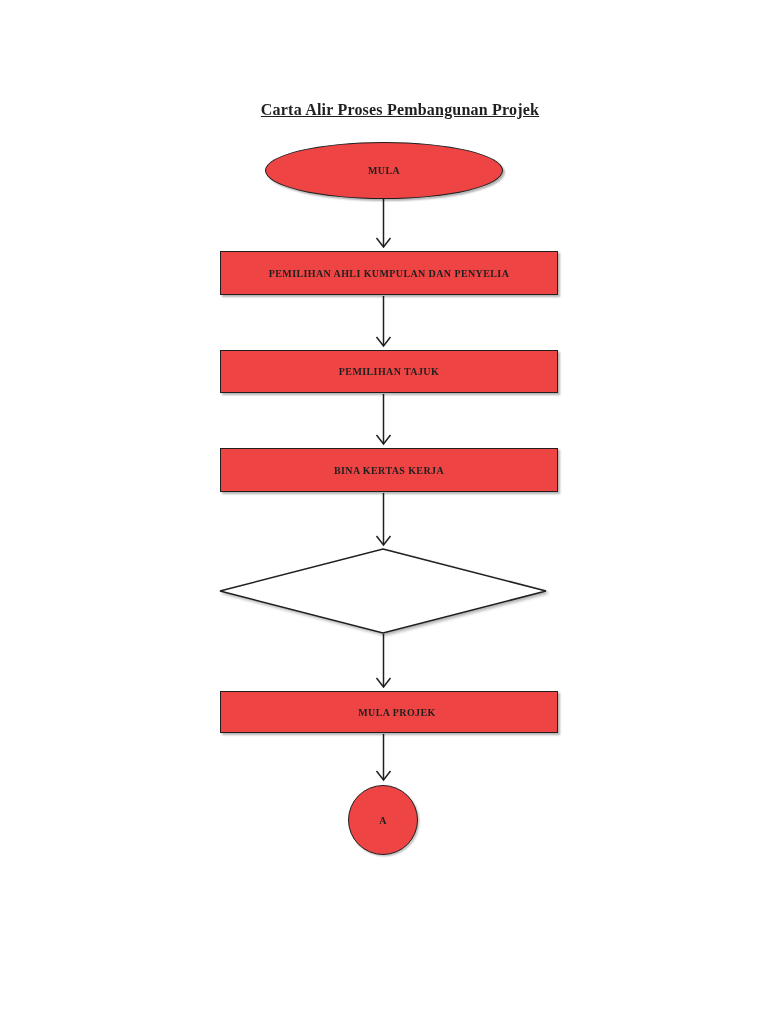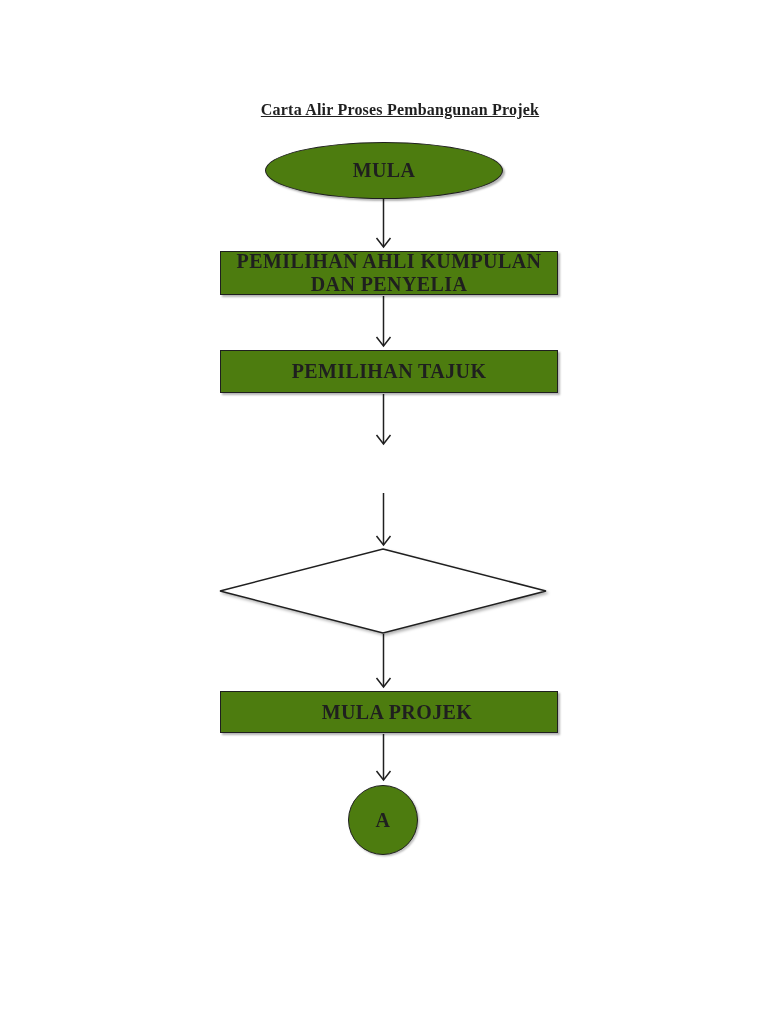--- a/index.html
+++ b/index.html
@@ -33,27 +33,27 @@
     position: absolute;
     left: 0;
     top: 0;
     width: 768px;
     height: 1024px;
     pointer-events: none;
   }
   .node {
     position: absolute;
     box-sizing: border-box;
-    background: #4d7c0f;
+    background: #ef4444;
     border: 1.5px solid #1f1f1f;
     display: flex;
     align-items: center;
     justify-content: center;
     text-align: center;
-    font-size: 20px;
+    font-size: 10px;
     font-weight: bold;
     letter-spacing: 0.4px;
     box-shadow: 2px 2px 2px rgba(0,0,0,0.3);
   }
   .node-ellipse {
     left: 265px; top: 142px;
     width: 238px; height: 57px;
     border-radius: 50%;
   }
   .node-rect-1 { left: 220px; top: 251px; width: 338px; height: 44px; }
@@ -135,20 +135,23 @@
   </div>
 
   <div class="node node-rect-1">
     <span>PEMILIHAN AHLI KUMPULAN DAN PENYELIA</span>
   </div>
 
   <div class="node node-rect-2">
     <span>PEMILIHAN TAJUK</span>
   </div>
 
+  <div class="node node-rect-3">
+    <span>BINA KERTAS KERJA</span>
+  </div>
 
   <svg class="diamond-svg" viewBox="0 0 346 104" xmlns="http://www.w3.org/2000/svg" aria-hidden="true">
     <polygon class="diamond-shape" points="173,9 336,51 173,93 10,51"></polygon>
   </svg>
 
   <div class="node node-rect-4">
     <span>MULA PROJEK</span>
   </div>
 
   <div class="node node-circle">

